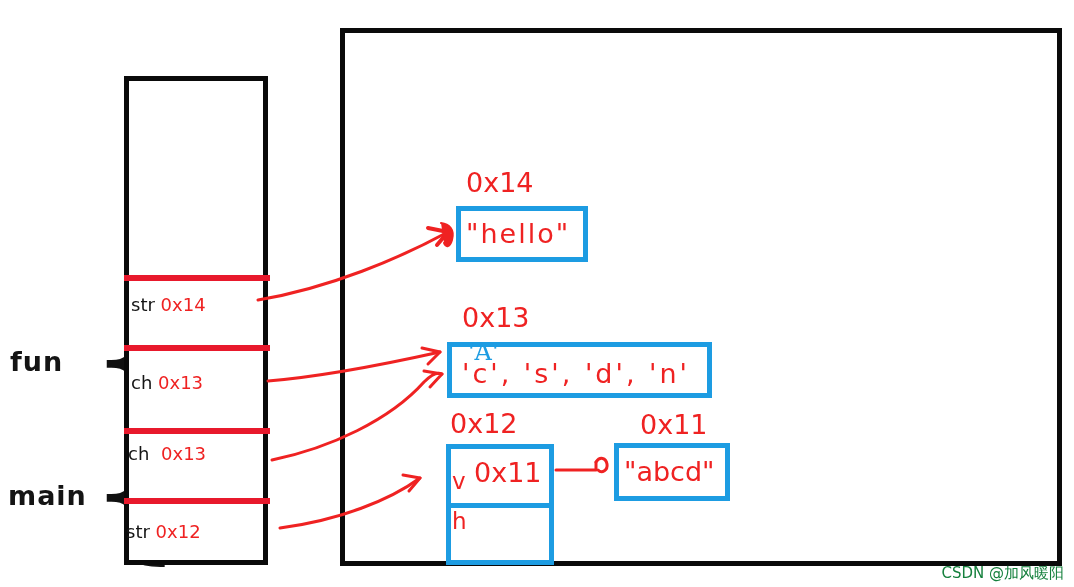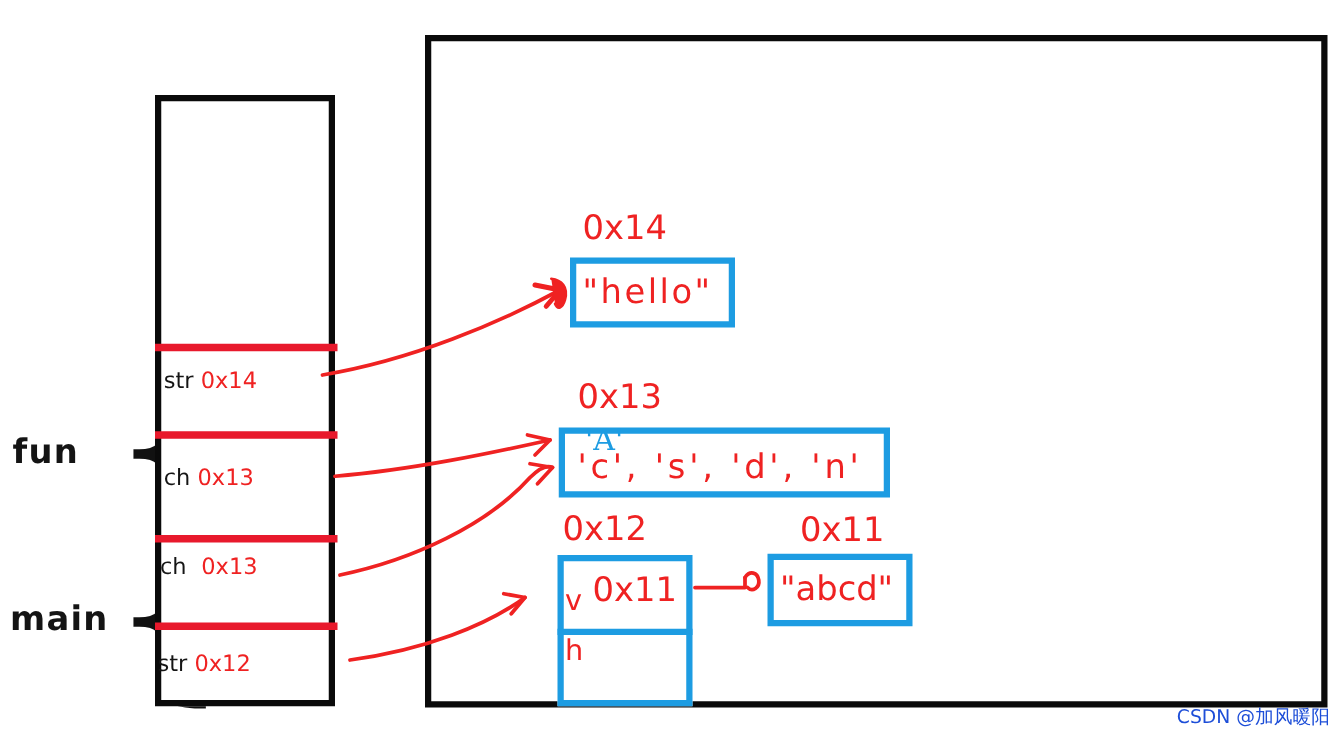--- a/index.html
+++ b/index.html
@@ -109,21 +109,21 @@
     height: 587px;
     pointer-events: none;
   }
 
   
   #watermark {
     position: absolute;
     right: 10px;
     bottom: 4px;
     font-size: 15px;
-    color: #1d4ed8;
+    color: #15803d;
     font-family: "DejaVu Sans", sans-serif;
     white-space: nowrap;
   }
 </style>
 </head>
 <body>
 
 <div id="canvas">
 
   <div class="scope-label" style="left:10px; top:346px;">fun</div>

